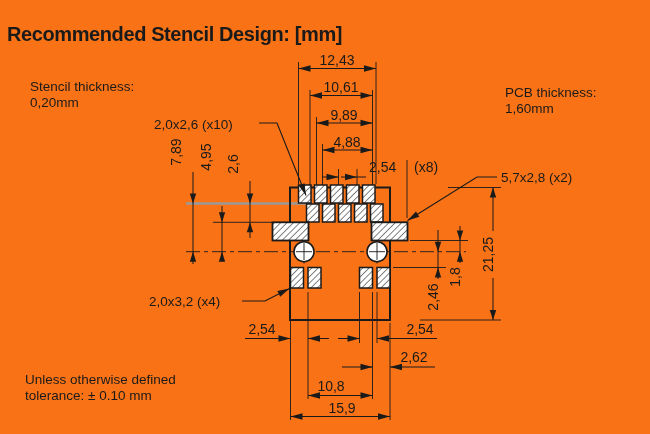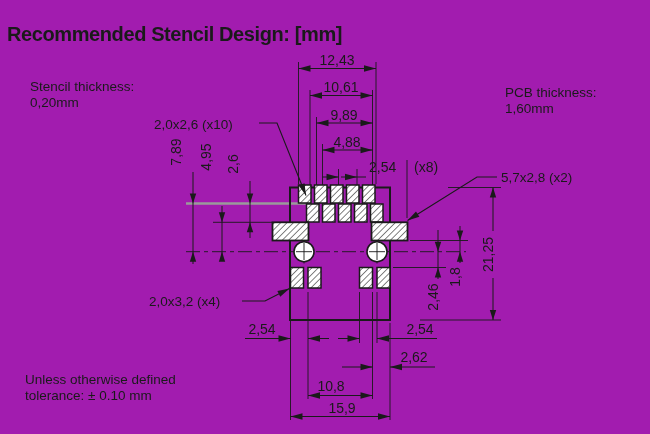--- a/index.html
+++ b/index.html
@@ -1,16 +1,16 @@
 <!DOCTYPE html>
 <html><head>
 <meta charset="utf-8">
 <style>
   html,body{margin:0;padding:0;background:#ffffff;}
-  .page{position:relative;width:650px;height:434px;background:#a21caf;overflow:hidden;}
+  .page{position:relative;width:650px;height:434px;background:#f97316;overflow:hidden;}
   svg{display:block;}
   text{fill:#1a1a1a;}
   .t-title{font:bold 20px "Liberation Sans",sans-serif;letter-spacing:-0.4px;}
   .t-note{font:13.5px "Liberation Sans",sans-serif;}
   .t-dim{font:14px "Liberation Sans",sans-serif;}
   .ln{stroke:#1a1a1a;fill:none;}
   .thin{stroke-width:0.9;}
   .dim{stroke-width:1;}
   .lead{stroke-width:1.1;}
   .arr{fill:#1a1a1a;stroke:none;}

